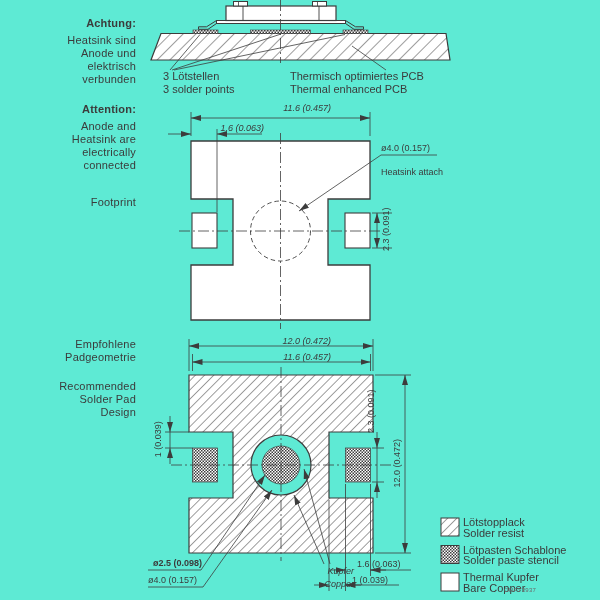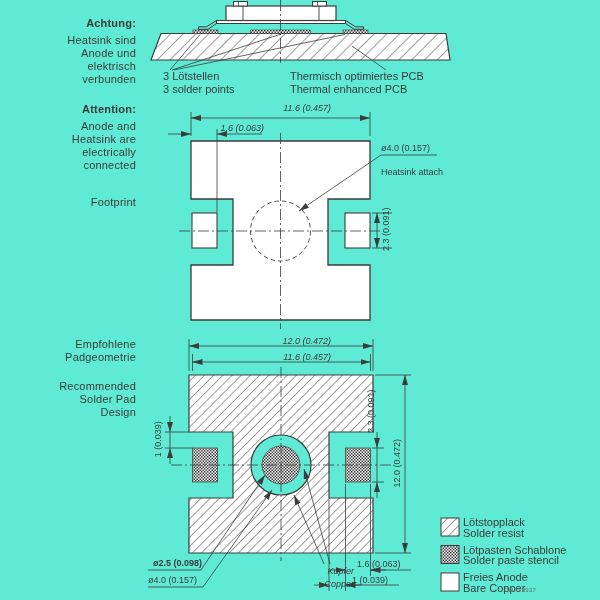--- a/index.html
+++ b/index.html
@@ -167,18 +167,18 @@
 
   <div class="t legend-item" style="left:463px;top:517px;">
     <div>Lötstopplack</div>
     <div>Solder resist</div>
   </div>
   <div class="t legend-item" style="left:463px;top:544.5px;">
     <div>Lötpasten Schablone</div>
     <div>Solder paste stencil</div>
   </div>
   <div class="t legend-item" style="left:463px;top:572px;">
-    <div>Freies Anode</div>
+    <div>Thermal Kupfer</div>
     <div>Bare Copper</div>
   </div>
   <div class="t docid" style="left:504px;top:587px;">OHPY3937</div>
 
 </div>
 
 </body></html>

